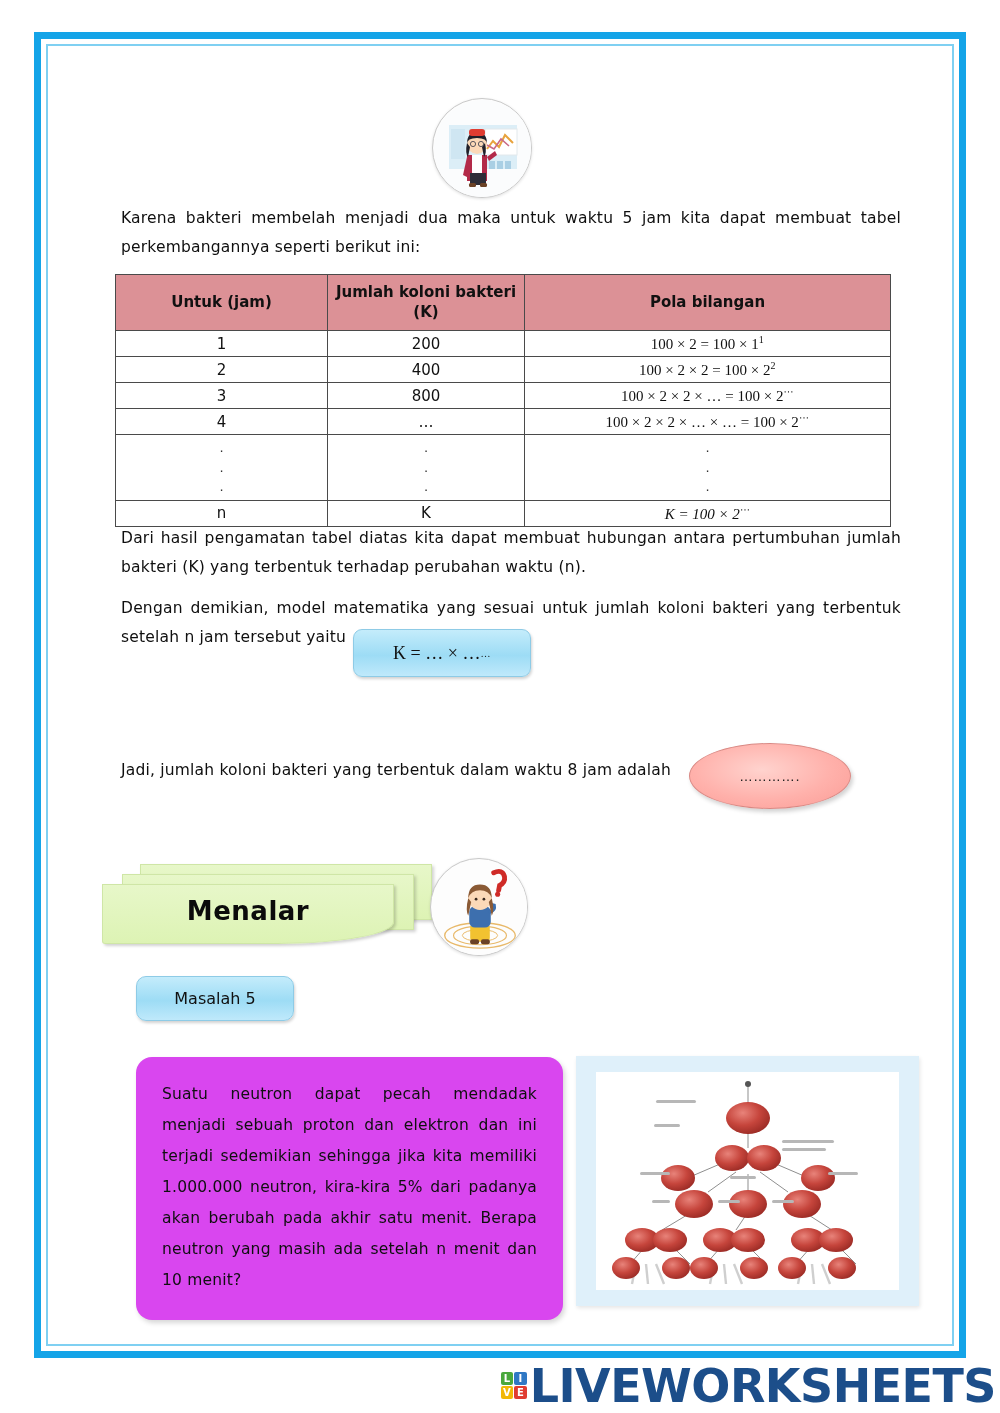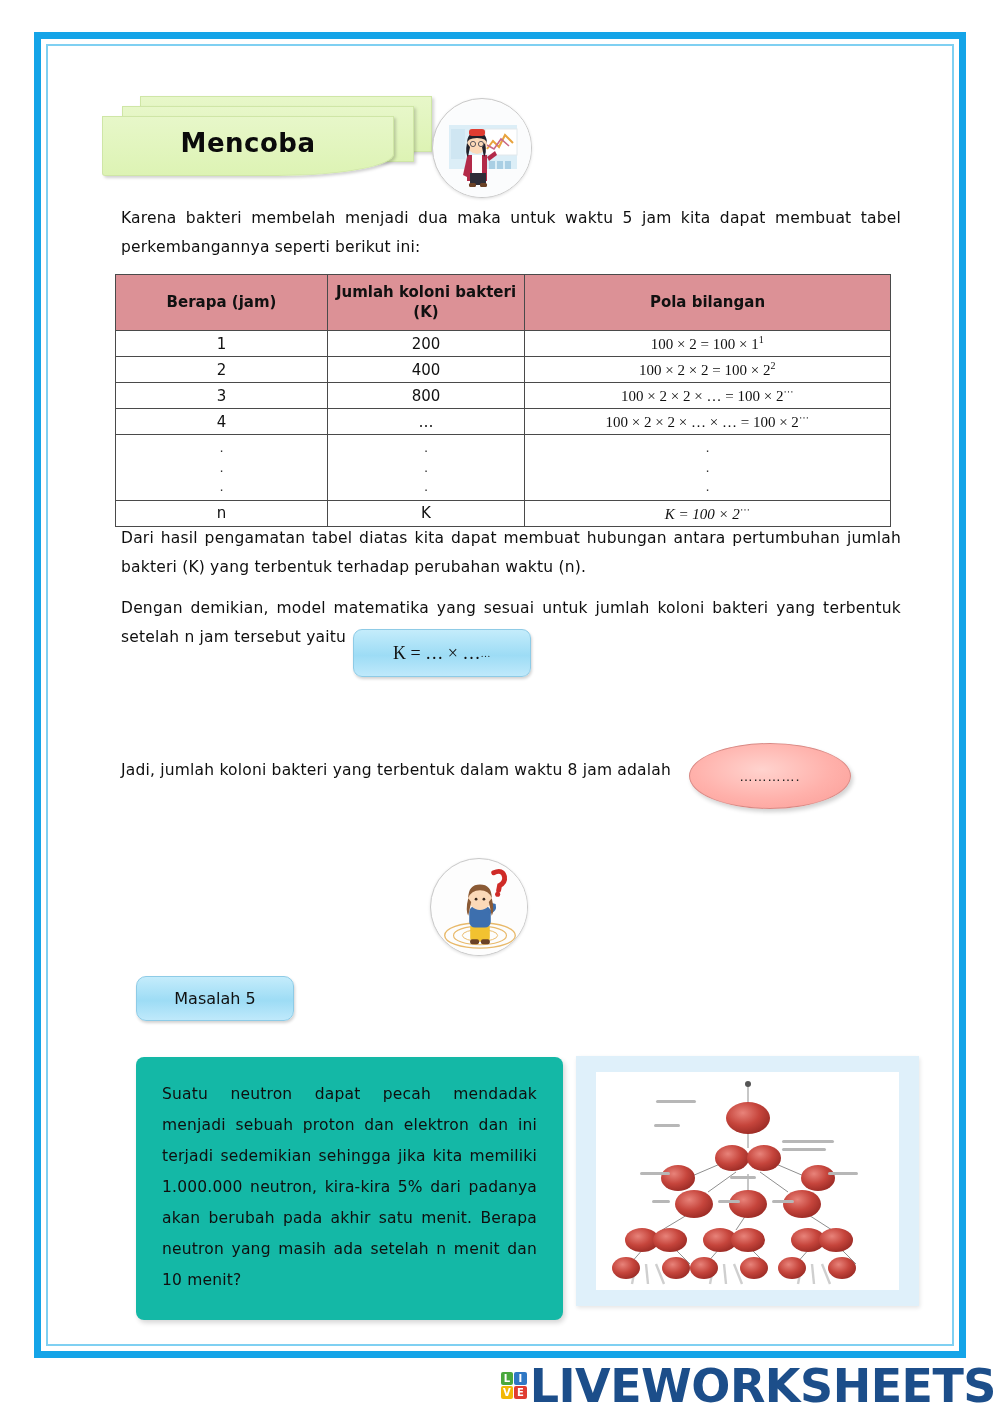--- a/index.html
+++ b/index.html
@@ -143,22 +143,22 @@
     display: flex; align-items: center; justify-content: center;
     font-family: "DejaVu Sans", sans-serif;
     font-size: 13px;
     letter-spacing: 1px;
     color: #222;
   }
 
   
   .problem-card {
     width: 427px;
-    background: #14b8a6;
-    border-radius: 8px;
+    background: #d946ef;
+    border-radius: 16px;
     padding: 22px 26px 24px 26px;
     box-shadow: 2px 3px 5px rgba(0,0,0,0.16);
   }
   .problem-card .para { line-height: 2.0; font-size: 15.5px; }
 
   
   .fission-box {
     width: 343px; height: 250px;
     background: #dff0fa;
     padding: 16px 20px;
@@ -195,26 +195,20 @@
     color: #1c4e8a;
   }
 </style>
 </head>
 <body>
 
 <div class="page-frame">
   <div class="page-frame-inner">
     <div class="content">
 
-      <div class="banner-wrap" style="position:absolute; left:52px; top:50px; width:360px; height:100px;">
-        <div class="banner-card c3"></div>
-        <div class="banner-card c2"></div>
-        <div class="banner-card c1"></div>
-        <div class="banner-label">Mencoba</div>
-      </div>
 
       <div class="avatar" style="left:384px; top:52px;">
         <svg viewBox="0 0 100 100" width="100" height="100" aria-hidden="true">
           <circle cx="50" cy="50" r="49" fill="#fbfcfd"></circle>
           <rect x="16" y="26" width="68" height="44" fill="#dceef7"></rect>
           <rect x="52" y="30" width="32" height="26" fill="#ffffff" stroke="#e2e8ec"></rect>
           <polyline points="54,50 60,42 66,48 72,36 80,44" fill="none" stroke="#e8a33d" stroke-width="2"></polyline>
           <polyline points="54,46 61,50 68,40 76,47" fill="none" stroke="#c96a86" stroke-width="1.6"></polyline>
           <rect x="18" y="30" width="14" height="30" fill="#cfe6f2"></rect>
           <rect x="56" y="62" width="6" height="8" fill="#aacfe4"></rect>
@@ -241,21 +235,21 @@
 
       <div style="position:absolute; left:67px; top:228px;">
         <table class="growth">
           <colgroup>
             <col style="width:212px">
               <col style="width:197px">
               <col style="width:366px">
           </colgroup>
           <thead>
             <tr>
-              <th>Berapa (jam)</th>
+              <th>Untuk (jam)</th>
               <th>
                 <div>Jumlah koloni bakteri</div>
                 <div>(K)</div>
               </th>
               <th>Pola bilangan</th>
             </tr>
           </thead>
           <tbody>
             <tr>
               <td>1</td>
@@ -306,20 +300,26 @@
           <sup class="dots">…</sup>
       </div>
 
 
       <div class="para" style="position:absolute; left:73px; top:710px; width:600px;">Jadi, jumlah koloni bakteri yang terbentuk dalam waktu 8 jam adalah</div>
 
       <div class="ellipse" style="position:absolute; left:641px; top:697px;">
         <span>………….</span>
       </div>
 
+      <div class="banner-wrap" style="position:absolute; left:52px; top:818px; width:360px; height:100px;">
+        <div class="banner-card c3"></div>
+        <div class="banner-card c2"></div>
+        <div class="banner-card c1"></div>
+        <div class="banner-label">Menalar</div>
+      </div>
 
       <div class="avatar" style="left:382px; top:812px; width:98px; height:98px;">
         <svg viewBox="0 0 100 100" width="98" height="98" aria-hidden="true">
           <circle cx="50" cy="50" r="49" fill="#fdfdfd"></circle>
           <ellipse cx="50" cy="78" rx="36" ry="13" fill="none" stroke="#e8b96a" stroke-width="1.4"></ellipse>
           <ellipse cx="50" cy="78" rx="27" ry="9.5" fill="none" stroke="#e8b96a" stroke-width="1.2"></ellipse>
           <ellipse cx="50" cy="78" rx="18" ry="6" fill="none" stroke="#e8b96a" stroke-width="1"></ellipse>
           <rect x="40" y="66" width="20" height="18" rx="4" fill="#f2c230"></rect>
           <rect x="39" y="48" width="22" height="22" rx="6" fill="#3d6fae"></rect>
           <path d="M60 56 q8-2 6-10 l-4-1 q2 7-4 8z" fill="#3d6fae"></path>

